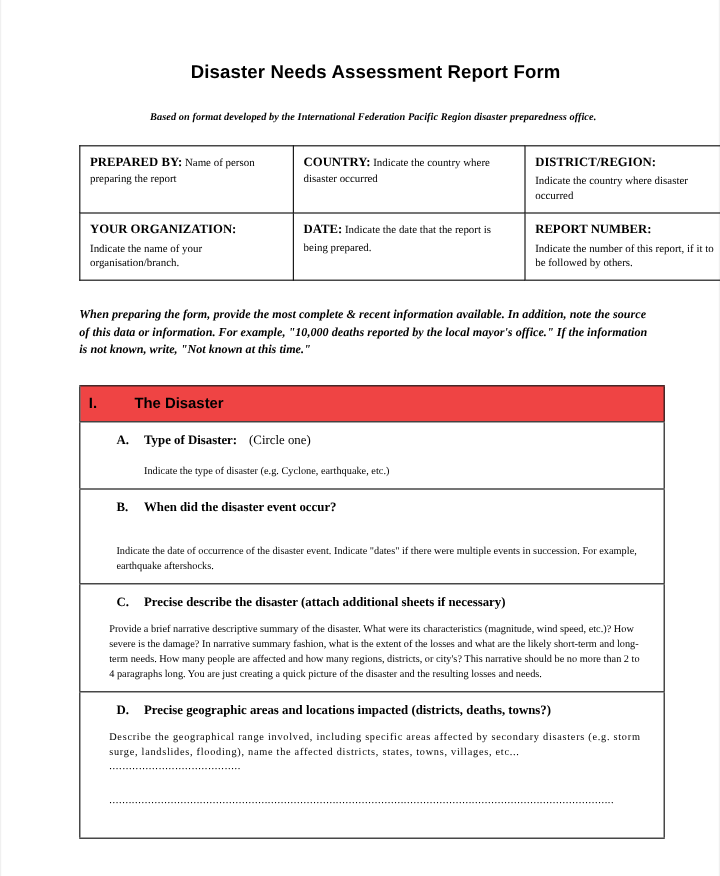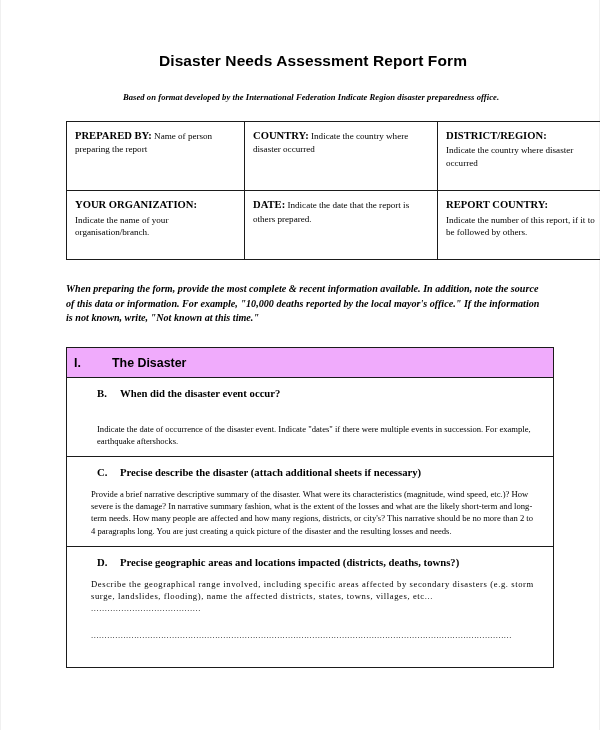--- a/index.html
+++ b/index.html
@@ -62,21 +62,21 @@
   
   .info-table {
     margin: 19px 0 0 43px;
     width: 488px;
     border-collapse: collapse;
     table-layout: fixed;
   }
   .info-table td {
     border: 1px solid #1b1b1b;
     vertical-align: top;
-    padding: 7px 8px 21px 8px;
+    padding: 7px 8px 8px 8px;
     font-size: 9.1px;
     line-height: 1.36;
     margin-left: 16px;
   }
   .col-a { width: 161px; }
   .col-b { width: 176px; }
   .col-c { width: 151px; }
 
   .fld-label {
     font-weight: bold;
@@ -108,21 +108,21 @@
     border: 1.4px solid #1b1b1b;
   }
   .form-table td {
     border-top: 1.2px solid #1b1b1b;
     border-bottom: 1.2px solid #1b1b1b;
     padding: 0;
     vertical-align: top;
   }
 
   .section-head {
-    background: #f0abfc;
+    background: #ef4444;
     padding: 5px 0 6px 7px !important;
   }
   .section-head .num {
     font-family: "Liberation Sans", "DejaVu Sans", sans-serif;
     font-weight: bold;
     font-size: 12.4px;
     display: inline-block;
     width: 38px;
   }
   .section-head .ttl {
@@ -174,60 +174,68 @@
   .pad-bottom { height: 14px; }
 </style>
 </head>
 <body>
 
 <div class="page">
   <div class="sheet">
 
     <div class="doc-title">Disaster Needs Assessment Report Form</div>
 
-    <div class="subtitle">Based on format developed by the International Federation Indicate Region disaster preparedness office.</div>
+    <div class="subtitle">Based on format developed by the International Federation Pacific Region disaster preparedness office.</div>
 
     <table class="info-table">
       <tbody>
         <tr>
           <td class="col-a">
             <span class="fld-label">PREPARED BY:</span><span class="fld-text"> Name of person preparing the report</span>
           </td>
           <td class="col-b">
             <span class="fld-label">COUNTRY:</span><span class="fld-text"> Indicate the country where disaster occurred</span>
           </td>
           <td class="col-c">
             <span class="fld-label block">DISTRICT/REGION:</span><span class="fld-text">Indicate the country where disaster occurred</span>
           </td>
         </tr>
         <tr>
           <td class="col-a">
             <span class="fld-label block">YOUR ORGANIZATION:</span><span class="fld-text">Indicate the name of your organisation/branch.</span>
           </td>
           <td class="col-b">
-            <span class="fld-label">DATE:</span><span class="fld-text"> Indicate the date that the report is others prepared.</span>
+            <span class="fld-label">DATE:</span><span class="fld-text"> Indicate the date that the report is being prepared.</span>
           </td>
           <td class="col-c">
-            <span class="fld-label block">REPORT COUNTRY:</span><span class="fld-text">Indicate the number of this report, if it to be followed by others.</span>
+            <span class="fld-label block">REPORT NUMBER:</span><span class="fld-text">Indicate the number of this report, if it to be followed by others.</span>
           </td>
         </tr>
       </tbody>
     </table>
 
     <div class="notice">When preparing the form, provide the most complete &amp; recent information available.  In addition, note the source of this data or information.  For example, "10,000 deaths reported by the local mayor's office."  If the information is not known, write, "Not known at this time."</div>
 
     <table class="form-table">
       <tbody>
 
         <tr>
           <td class="section-head">
             <span class="num">I.</span><span class="ttl">The Disaster</span>
           </td>
         </tr>
 
+        <tr>
+          <td class="item-cell">
+            <div class="item-head">
+              <span class="letter">A.</span><span>Type of Disaster:</span><span class="circle-note">(Circle one)</span>
+            </div>
+            <div class="item-body">Indicate the type of disaster (e.g. Cyclone, earthquake, etc.)</div>
+          </td>
+        </tr>
 
         <tr>
           <td class="item-cell">
             <div class="item-head">
               <span class="letter">B.</span><span>When did the disaster event occur?</span>
             </div>
             <div class="item-body tight">Indicate the date of occurrence of the disaster event.  Indicate "dates" if there were multiple events in succession.  For example, earthquake aftershocks.</div>
           </td>
         </tr>
 

